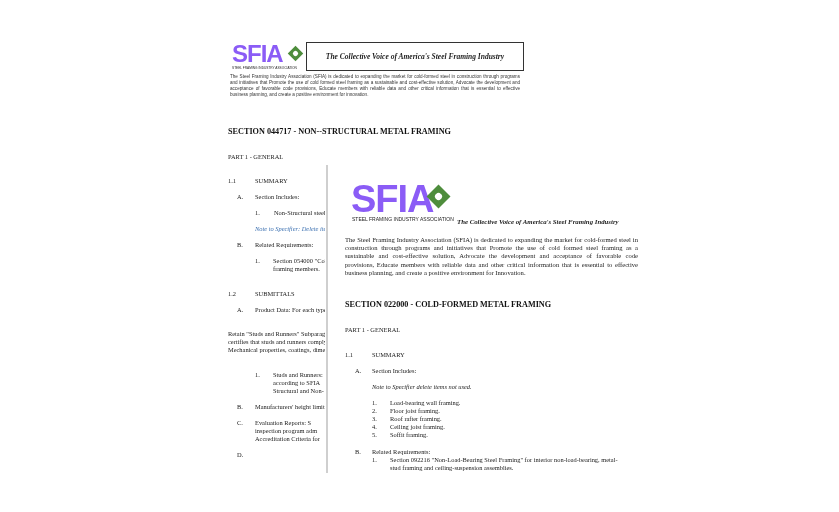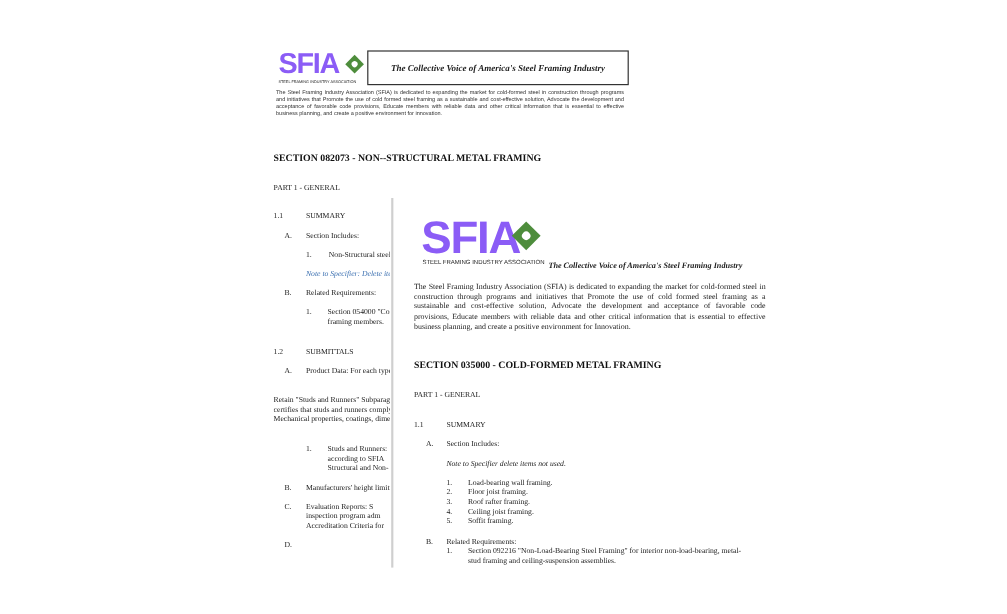--- a/index.html
+++ b/index.html
@@ -40,21 +40,21 @@
 <div class="logo" style="left:232px;top:42px;width:72px;height:30px;">
   <div class="logo-text" style="font-size:24px;position:absolute;left:0;top:0;">SFIA</div>
   <div class="diamond" style="left:58px;top:6px;width:11px;height:11px;"></div>
   <div class="logo-sub" style="font-size:3.2px;position:absolute;left:0;top:25px;">STEEL FRAMING INDUSTRY ASSOCIATION</div>
 </div>
 
 <div class="tagline-box" style="left:306px;top:42px;width:216px;height:27px;">The Collective Voice of America's Steel Framing Industry</div>
 
 <div class="intro-small" style="left:230px;top:74px;width:290px;">The Steel Framing Industry Association (SFIA) is dedicated to expanding the market for cold-formed steel in construction through programs and initiatives that Promote the use of cold formed steel framing as a sustainable and cost-effective solution, Advocate the development and acceptance of favorable code provisions, Educate members with reliable data and other critical information that is essential to effective business planning, and create a positive environment for innovation.</div>
 
-<div class="section-title t8" style="left:228px;top:127px;">SECTION 082073 - NON--STRUCTURAL METAL FRAMING</div>
+<div class="section-title t8" style="left:228px;top:127px;">SECTION 044717 - NON--STRUCTURAL METAL FRAMING</div>
 
 <div class="abs t6" style="left:228px;top:153px;">PART 1 - GENERAL</div>
 
 <div class="abs t6" style="left:228px;top:177px;">1.1</div>
 <div class="abs t6" style="left:255px;top:177px;">SUMMARY</div>
 
 <div class="abs t6" style="left:237px;top:193px;">A.</div>
 <div class="abs t6" style="left:255px;top:193px;">Section Includes:</div>
 
 <div class="abs t6 clip" style="left:255px;top:209px;width:70px;">
@@ -102,21 +102,21 @@
 <div class="logo" style="left:351px;top:180px;width:105px;height:44px;">
   <div class="logo-text" style="font-size:38px;position:absolute;left:0;top:0;">SFIA</div>
   <div class="diamond" style="left:79px;top:8px;width:17px;height:17px;"></div>
   <div class="logo-sub" style="font-size:5px;position:absolute;left:1px;top:37px;">STEEL FRAMING INDUSTRY ASSOCIATION</div>
 </div>
 
 <div class="abs italic" style="left:457px;top:218px;font-size:6.8px;font-weight:bold;">The Collective Voice of America's Steel Framing Industry</div>
 
 <div class="intro" style="left:345px;top:236px;width:293px;">The Steel Framing Industry Association (SFIA) is dedicated to expanding the market for cold-formed steel in construction through programs and initiatives that Promote the use of cold formed steel framing as a sustainable and cost-effective solution, Advocate the development and acceptance of favorable code provisions, Educate members with reliable data and other critical information that is essential to effective business planning, and create a positive environment for Innovation.</div>
 
-<div class="section-title t8" style="left:345px;top:300px;">SECTION 035000 -  COLD-FORMED METAL FRAMING</div>
+<div class="section-title t8" style="left:345px;top:300px;">SECTION 022000 -  COLD-FORMED METAL FRAMING</div>
 
 <div class="abs t6" style="left:345px;top:326px;">PART 1 - GENERAL</div>
 
 <div class="abs t6" style="left:345px;top:351px;">1.1</div>
 <div class="abs t6" style="left:372px;top:351px;">SUMMARY</div>
 
 <div class="abs t6" style="left:355px;top:367px;">A.</div>
 <div class="abs t6" style="left:372px;top:367px;">Section Includes:</div>
 
 <div class="abs t6 italic" style="left:372px;top:383px;">Note to Specifier delete items not used.</div>

